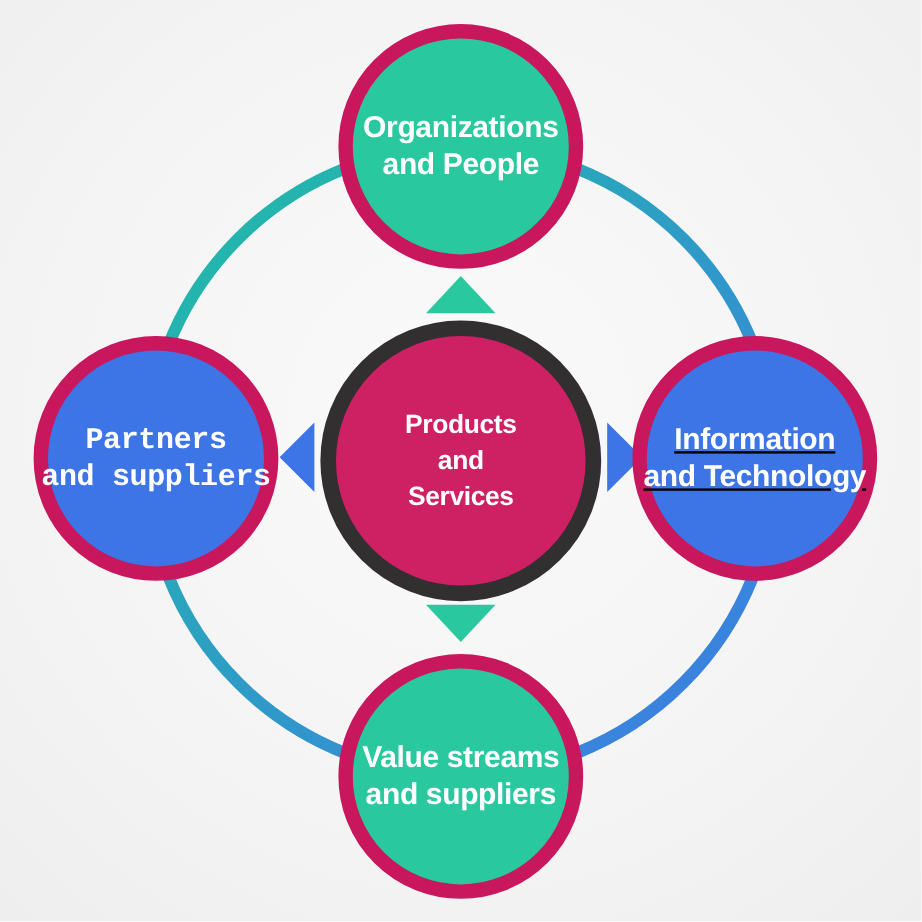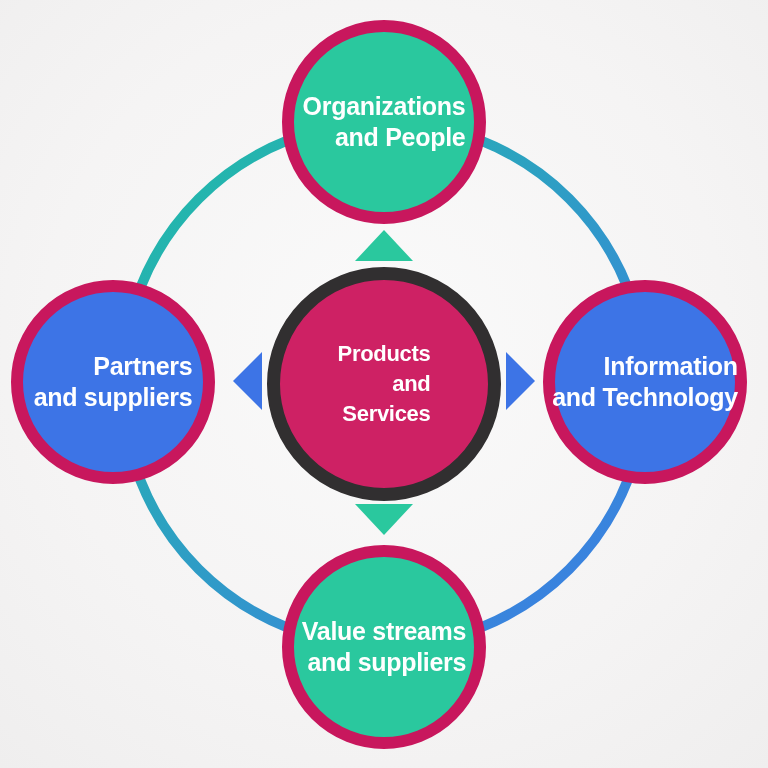--- a/index.html
+++ b/index.html
@@ -23,43 +23,43 @@
     width: 768px;
     height: 768px;
   }
   .bubble {
     position: absolute;
     box-sizing: border-box;
     border-radius: 50%;
     display: flex;
     align-items: center;
     justify-content: center;
-    text-align: right;
+    text-align: center;
   }
   .bubble .label {
     color: #ffffff;
     font-weight: 700;
     white-space: pre;
     letter-spacing: -0.3px;
   }
   .outer {
     width: 204px;
     height: 204px;
     border: 12px solid #c8175d;
   }
   .outer .label {
     font-size: 25px;
     line-height: 1.26;
   }
   .teal-fill  { background: #2ac89e; }
   .blue-fill  { background: #3d74e6; }
   .bubble-top    { left: 282px; top: 20px;  }
   .bubble-bottom { left: 282px; top: 545px; }
-  .bubble-left   { left: 11px;  top: 280px; }
-  .bubble-right  { left: 543px; top: 280px; }
+  .bubble-left   { left: 28px;  top: 280px; font-family: Liberation Mono, monospace; }
+  .bubble-right  { left: 527px; top: 280px; text-decoration: underline; }
   .bubble-center {
     left: 267px;
     top: 267px;
     width: 234px;
     height: 234px;
     border: 13px solid #312f30;
     background: #ce2164;
   }
   .bubble-center .label {
     font-size: 22px;

